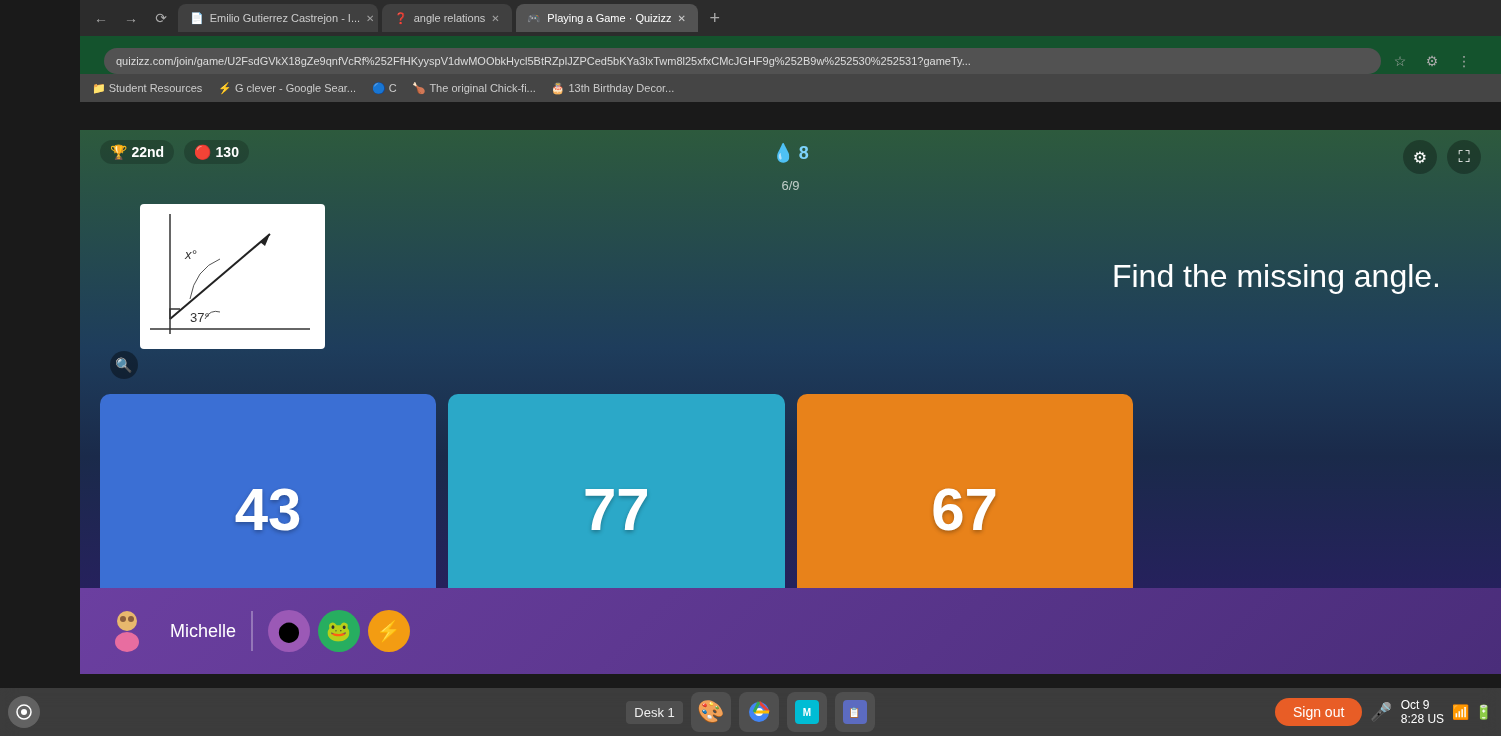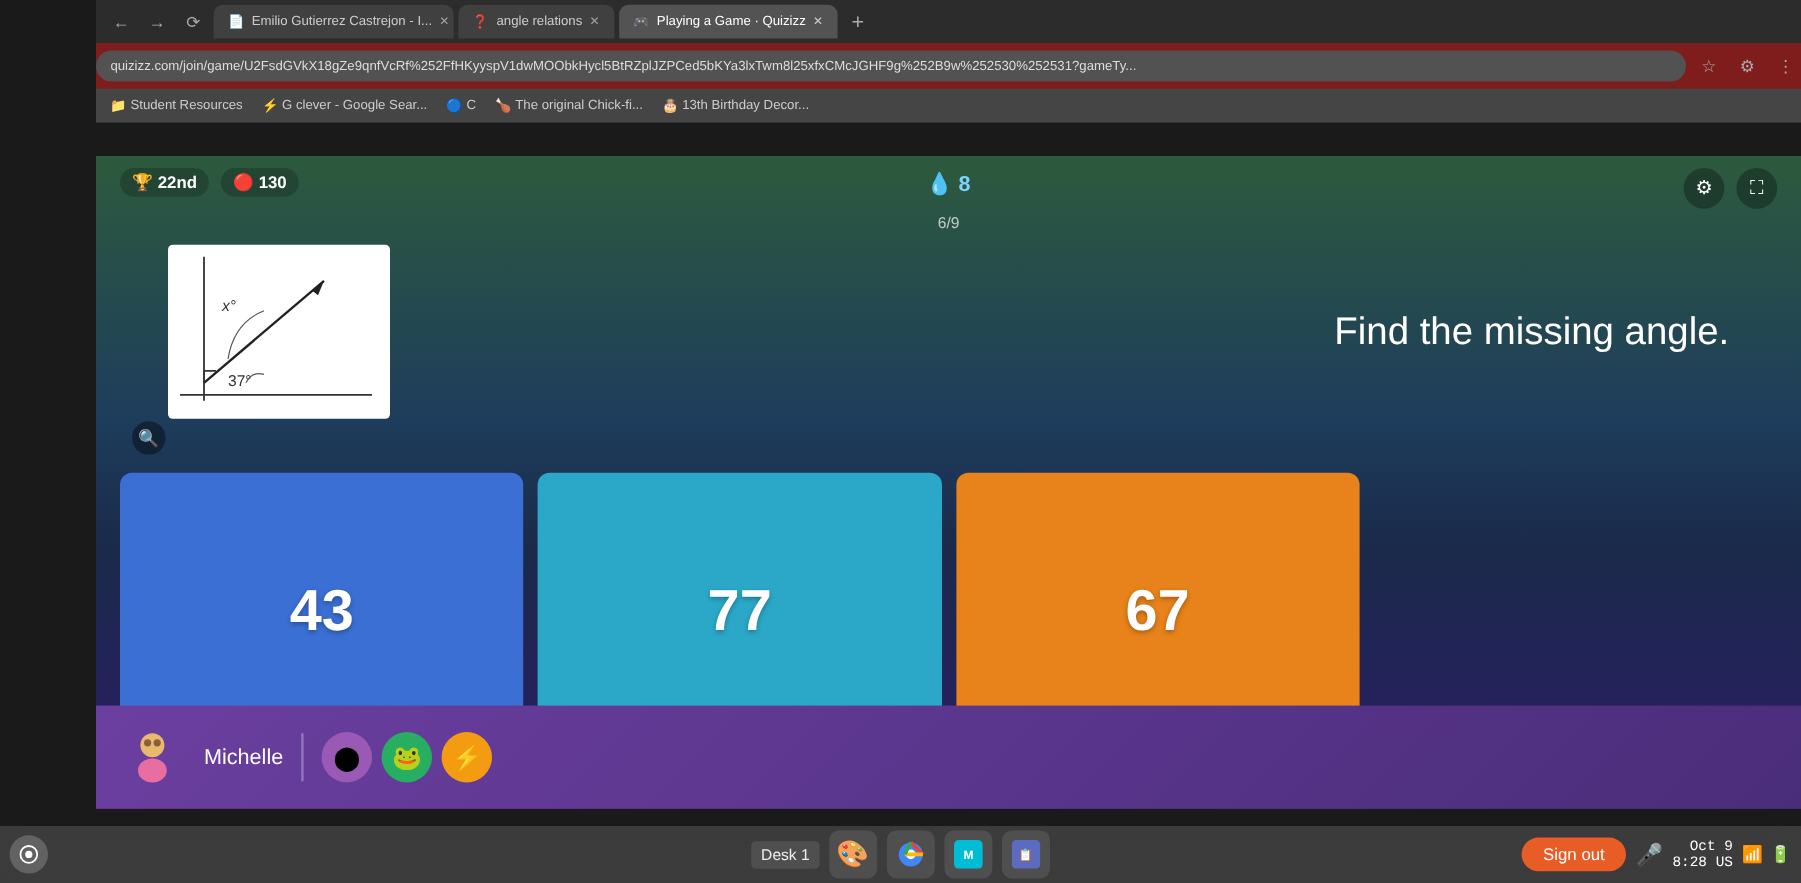--- a/index.html
+++ b/index.html
@@ -51,24 +51,24 @@
       color: #fff;
     }
 
     .tab-close {
       font-size: 10px;
       opacity: 0.7;
     }
 
     .nav-bar {
       display: flex;
-      align-items: center;
+      align-items: flex-end;
       height: 38px;
-      background: #7f1d1d;
-      padding: 0 0;
+      background: #14532d;
+      padding: 0 24px;
       gap: 6px;
     }
 
     .nav-btn {
       width: 26px;
       height: 26px;
       border-radius: 50%;
       background: transparent;
       border: none;
       color: #aaa;
@@ -250,21 +250,21 @@
       grid-template-columns: repeat(4, 1fr);
       gap: 12px;
       padding: 15px 20px;
       margin-top: 10px;
     }
 
     .answer-btn {
       border: none;
       border-radius: 10px;
       height: 230px;
-      font-size: 48px;
+      font-size: 60px;
       font-weight: bold;
       color: white;
       cursor: pointer;
       display: flex;
       align-items: center;
       justify-content: center;
       text-shadow: 0 2px 4px rgba(0,0,0,0.3);
       transition: transform 0.1s;
     }
 
@@ -385,22 +385,20 @@
       border-radius: 20px;
       padding: 6px 18px;
       font-size: 14px;
       font-weight: 500;
       cursor: pointer;
     }
 
     .taskbar-time {
       color: white;
       font-size: 12px;
-      text-align: right;
-      font-family: Liberation Mono, monospace;
     }
 
     .taskbar-icons {
       display: flex;
       align-items: center;
       gap: 6px;
       color: white;
       font-size: 14px;
     }
 

